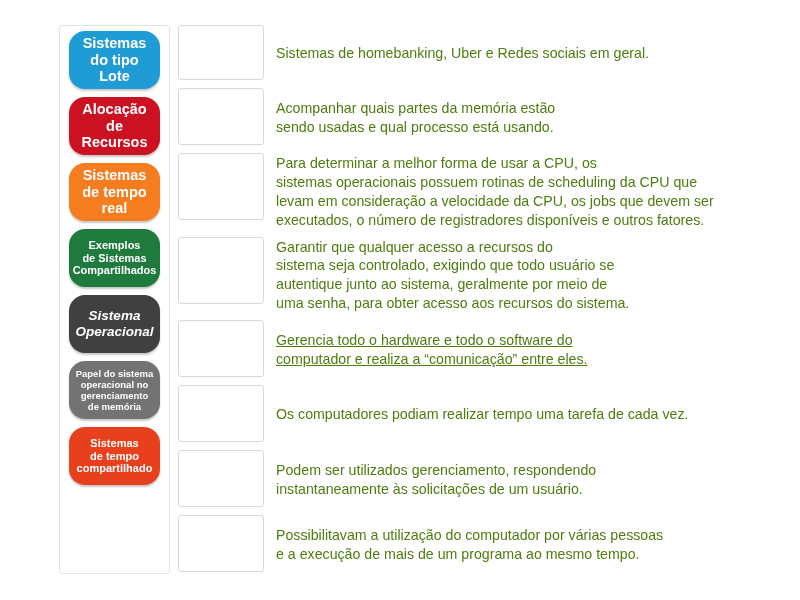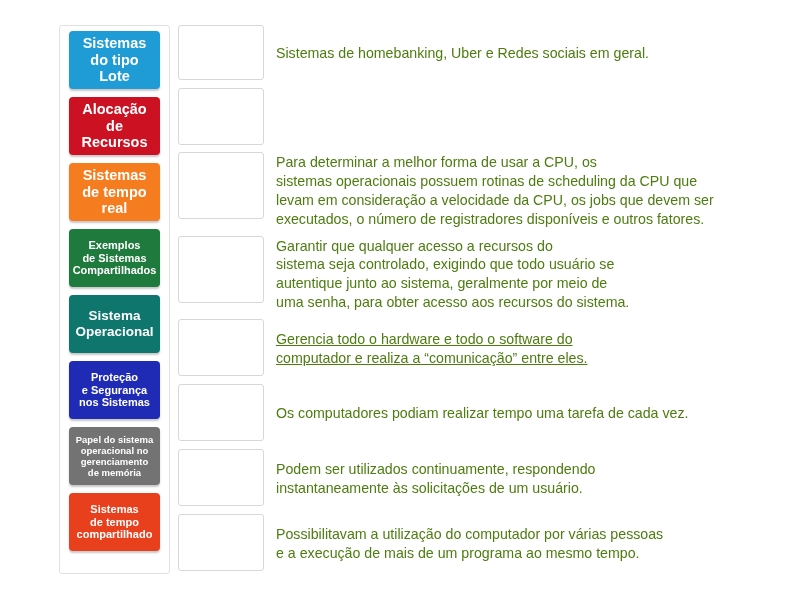--- a/index.html
+++ b/index.html
@@ -36,21 +36,21 @@
     display: flex;
     flex-direction: column;
     align-items: center;
     padding: 5px 0;
   }
 
   .tile {
     width: 91px;
     height: 58px;
     margin-bottom: 8px;
-    border-radius: 4px;
+    border-radius: 16px;
     box-sizing: border-box;
     display: flex;
     align-items: center;
     justify-content: center;
     text-align: center;
     color: #ffffff;
     font-weight: bold;
     line-height: 1.16;
     padding: 2px 3px;
     box-shadow: 0 2px 2px rgba(0,0,0,0.22);
@@ -123,28 +123,23 @@
       <div class="tile" style="background: rgb(245, 125, 32);">
         <span class="tile-text fs-lg">Sistemas
 de tempo
 real</span>
       </div>
       <div class="tile" style="background: rgb(31, 122, 61);">
         <span class="tile-text fs-sm">Exemplos
 de Sistemas
 Compartilhados</span>
       </div>
-      <div class="tile" style="background: #0f766e;">
+      <div class="tile" style="background: #404040; font-style: italic;">
         <span class="tile-text fs-md">Sistema
 Operacional</span>
-      </div>
-      <div class="tile" style="background: rgb(31, 43, 181);">
-        <span class="tile-text fs-sm">Proteção
-e Segurança
-nos Sistemas</span>
       </div>
       <div class="tile" style="background: #737373;">
         <span class="tile-text fs-xs">Papel do sistema
 operacional no
 gerenciamento
 de memória</span>
       </div>
       <div class="tile" style="background: rgb(232, 64, 28);">
         <span class="tile-text fs-sm">Sistemas
 de tempo
@@ -152,20 +147,22 @@
       </div>
     </div>
 
   <div class="rows">
       <div class="row">
         <div class="dropzone" style="height: 55px;"></div>
         <div class="description" style="min-height: 55px; display: flex; align-items: center;">Sistemas de homebanking, Uber e Redes sociais em geral.</div>
       </div>
       <div class="row">
         <div class="dropzone" style="height: 57px;"></div>
+        <div class="description" style="min-height: 57px; display: flex; align-items: center;">Acompanhar quais partes da memória estão
+sendo usadas e qual processo está usando.</div>
       </div>
       <div class="row">
         <div class="dropzone" style="height: 67px;"></div>
         <div class="description" style="min-height: 67px; display: flex; align-items: center;">Para determinar a melhor forma de usar a CPU, os
 sistemas operacionais possuem rotinas de scheduling da CPU que
 levam em consideração a velocidade da CPU, os jobs que devem ser
 executados, o número de registradores disponíveis e outros fatores.</div>
       </div>
       <div class="row">
         <div class="dropzone" style="height: 67px;"></div>
@@ -178,21 +175,21 @@
         <div class="dropzone" style="height: 57px;"></div>
         <div class="description" style="min-height: 57px; display: flex; align-items: center; text-decoration: underline;">Gerencia todo o hardware e todo o software do
 computador e realiza a “comunicação” entre eles.</div>
       </div>
       <div class="row">
         <div class="dropzone" style="height: 57px;"></div>
         <div class="description" style="min-height: 57px; display: flex; align-items: center;">Os computadores podiam realizar tempo uma tarefa de cada vez.</div>
       </div>
       <div class="row">
         <div class="dropzone" style="height: 57px;"></div>
-        <div class="description" style="min-height: 57px; display: flex; align-items: center;">Podem ser utilizados continuamente, respondendo
+        <div class="description" style="min-height: 57px; display: flex; align-items: center;">Podem ser utilizados gerenciamento, respondendo
 instantaneamente às solicitações de um usuário.</div>
       </div>
       <div class="row">
         <div class="dropzone" style="height: 57px;"></div>
         <div class="description" style="min-height: 57px; display: flex; align-items: center;">Possibilitavam a utilização do computador por várias pessoas
 e a execução de mais de um programa ao mesmo tempo.</div>
       </div>
     </div>
 
 </div>

